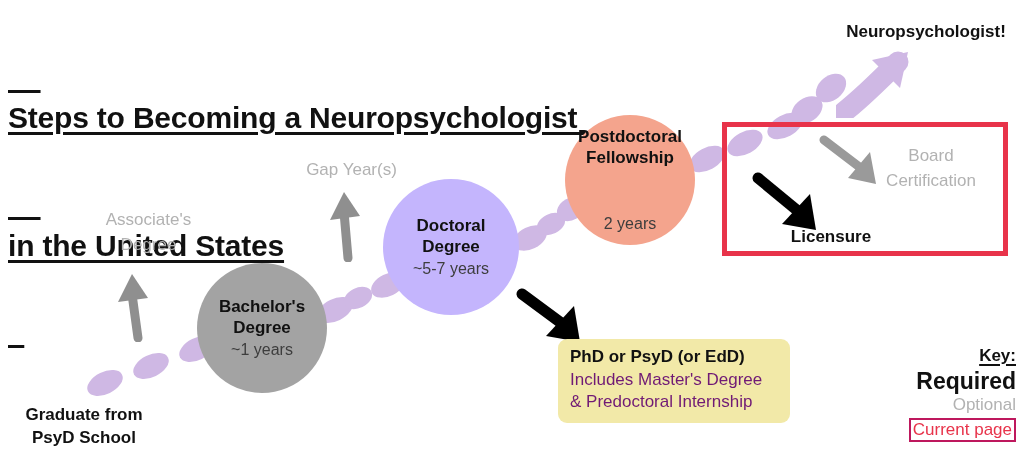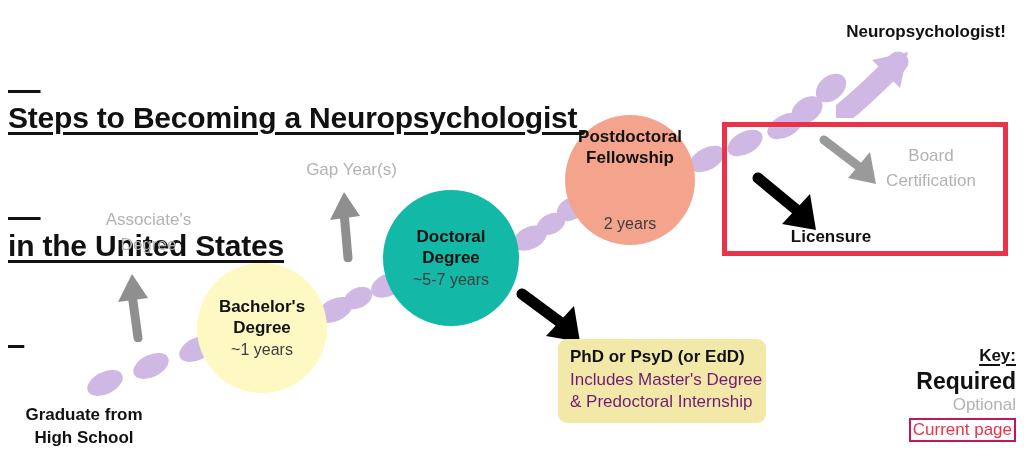--- a/index.html
+++ b/index.html
@@ -32,22 +32,22 @@
   
   .circle{
     position:absolute;border-radius:50%;
     display:flex;flex-direction:column;
     align-items:center;justify-content:center;
     text-align:center;
   }
   .circle .ttl{font-weight:bold;font-size:17px;color:#111;line-height:1.22;}
   .circle .sub{font-size:16px;color:#3d3d3d;margin-top:3px;}
 
-  #c-bach{left:197px;top:263px;width:130px;height:130px;background:#fef9c3;}
-  #c-doct{left:383px;top:190px;width:136px;height:136px;background:#14b8a6;}
+  #c-bach{left:197px;top:263px;width:130px;height:130px;background:#a3a3a3;}
+  #c-doct{left:383px;top:179px;width:136px;height:136px;background:#c4b5fd;}
   #c-post{left:565px;top:115px;width:130px;height:130px;background:#f4a48d;gap:43px;}
 
   
   .opt-label{
     position:absolute;color:#b2b2b2;font-size:17px;
     line-height:1.45;text-align:center;white-space:pre;
   }
   #lb-assoc{left:86px;top:208px;width:125px;}
   #lb-gap{left:294px;top:158px;width:115px;}
   #lb-board{left:856px;top:144px;width:150px;text-align:center;}
@@ -67,21 +67,21 @@
   
   #redbox{
     position:absolute;left:722px;top:122px;width:286px;height:134px;
     border:5px solid #e8334a;background:transparent;box-sizing:border-box;
   }
 
   
   #callout{
     position:absolute;left:558px;top:339px;
     background:#f2e9a8;
-    padding:7px 4px 9px 12px;
+    padding:7px 28px 9px 12px;
     border-radius:9px;
     line-height:1.33;
   }
   #callout .l1{font-weight:bold;font-size:17px;color:#111;white-space:pre;}
   #callout .l2,#callout .l3{font-size:17px;color:#701a75;white-space:pre;}
 
   
   #key{
     position:absolute;right:8px;top:346px;width:140px;text-align:right;
   }
@@ -140,21 +140,21 @@
     <div class="sub">~5-7 years</div>
   </div>
 
   <div class="circle" id="c-post">
     <div class="ttl" style="white-space: pre;">Postdoctoral
 Fellowship</div>
     <div class="sub">2  years</div>
   </div>
 
   <div class="req-label" id="lb-hs" style="white-space: pre;">Graduate from
-High School</div>
+PsyD School</div>
 
   <div class="req-label" id="lb-neuro">Neuropsychologist!</div>
 
   <div class="opt-label" id="lb-assoc" style="white-space: pre;">Associate's
 Degree</div>
   <svg class="arrow" style="left:112px;top:272px;width:44px;height:70px;" viewBox="0 0 44 70">
     <path d="M26 66 L 20 22" stroke="#8f8f8f" stroke-width="9" stroke-linecap="round" fill="none"></path>
     <path d="M6 30 L 20 2 L 36 26 Z" fill="#8f8f8f"></path>
   </svg>
 

